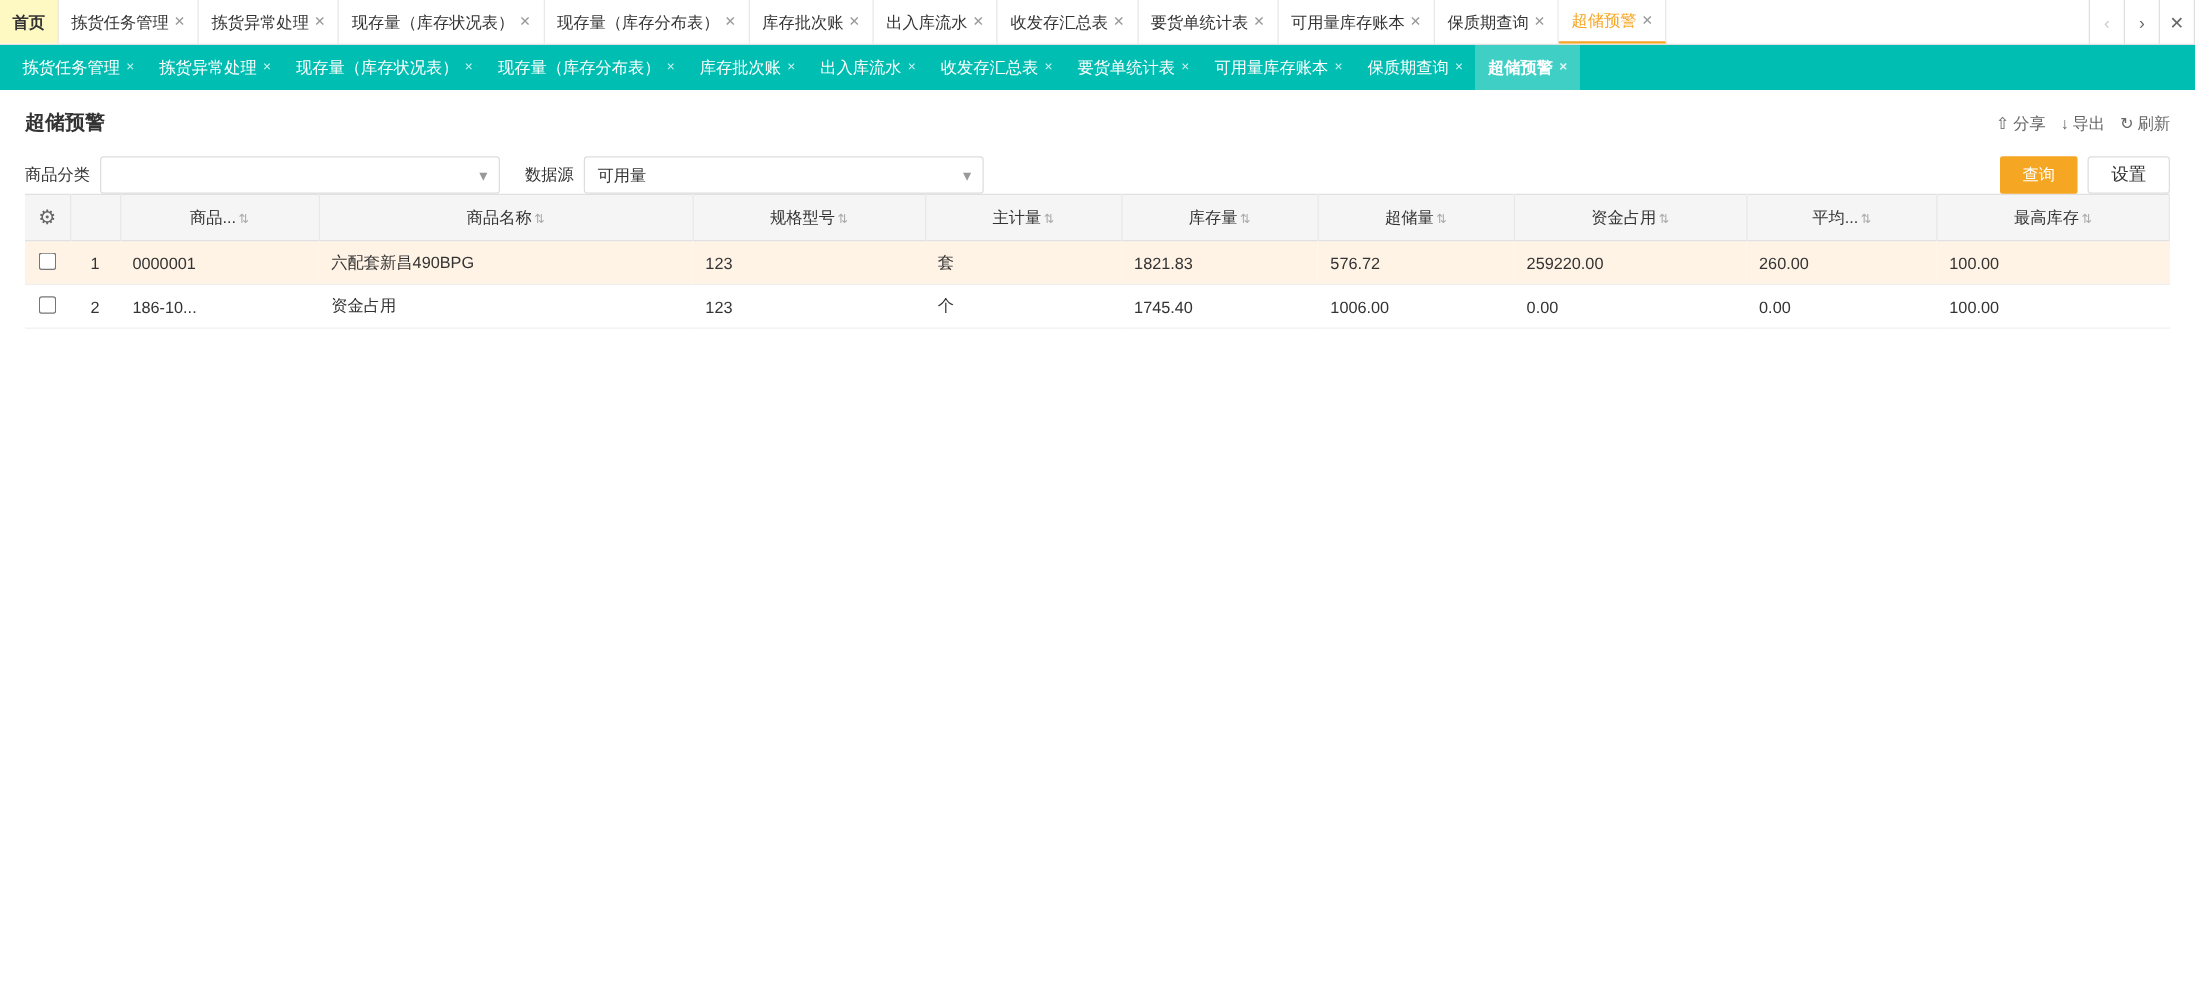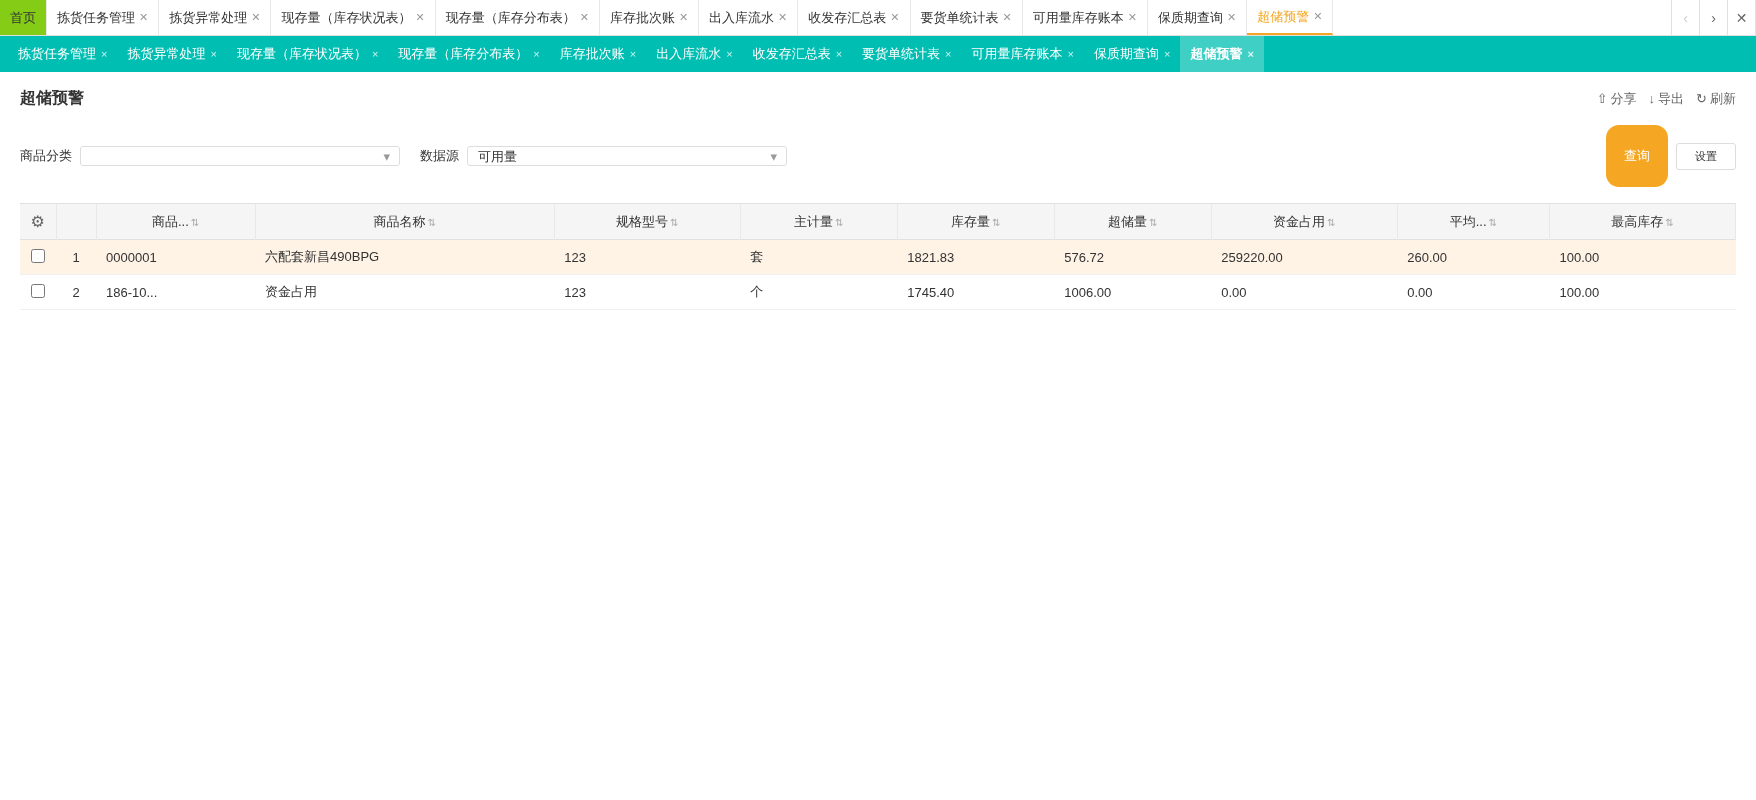--- a/index.html
+++ b/index.html
@@ -19,22 +19,22 @@
       align-items: center;
       padding: 0 10px;
       height: 100%;
       white-space: nowrap;
       color: #333;
       cursor: pointer;
       border-right: 1px solid #e8e8e8;
       font-size: 12px;
     }
     .topbar-item.home {
-      background: #84cc16;
-      font-weight: normal;
+      background: #fef9c3;
+      font-weight: bold;
       color: #333;
     }
     .topbar-item.active {
       background: #fff;
       color: #f5a623;
       border-bottom: 2px solid #f5a623;
     }
     .topbar-close {
       margin-left: 4px;
       color: #999;
@@ -118,35 +118,34 @@
       display: flex;
       align-items: center;
       gap: 3px;
     }
 
     
     .filter-row {
       display: flex;
       align-items: center;
       gap: 20px;
-      margin-bottom: 16px;
     }
     .filter-item {
       display: flex;
       align-items: center;
       gap: 8px;
     }
     .filter-label {
       color: #333;
       white-space: nowrap;
       font-size: 13px;
     }
     .filter-select {
       width: 320px;
-      height: 20px;
+      height: 30px;
       border: 1px solid #ddd;
       border-radius: 3px;
       padding: 0 30px 0 10px;
       font-size: 13px;
       color: #333;
       background: #fff;
       appearance: none;
       cursor: pointer;
       position: relative;
     }
@@ -160,33 +159,33 @@
       right: 10px;
       top: 50%;
       transform: translateY(-50%);
       color: #999;
       pointer-events: none;
     }
     .btn-query {
       background: #f5a623;
       color: #fff;
       border: none;
-      border-radius: 13px;
-      padding: 22px 18px;
+      border-radius: 2px;
+      padding: 6px 18px;
       font-size: 13px;
       cursor: pointer;
       margin-left: auto;
     }
     .btn-settings {
       background: #fff;
       color: #333;
       border: 1px solid #ddd;
       border-radius: 3px;
       padding: 5px 18px;
-      font-size: 11px;
+      font-size: 14px;
       cursor: pointer;
       margin-left: 8px;
     }
 
     
     .data-table {
       width: 100%;
       border-collapse: collapse;
       font-size: 13px;
     }

